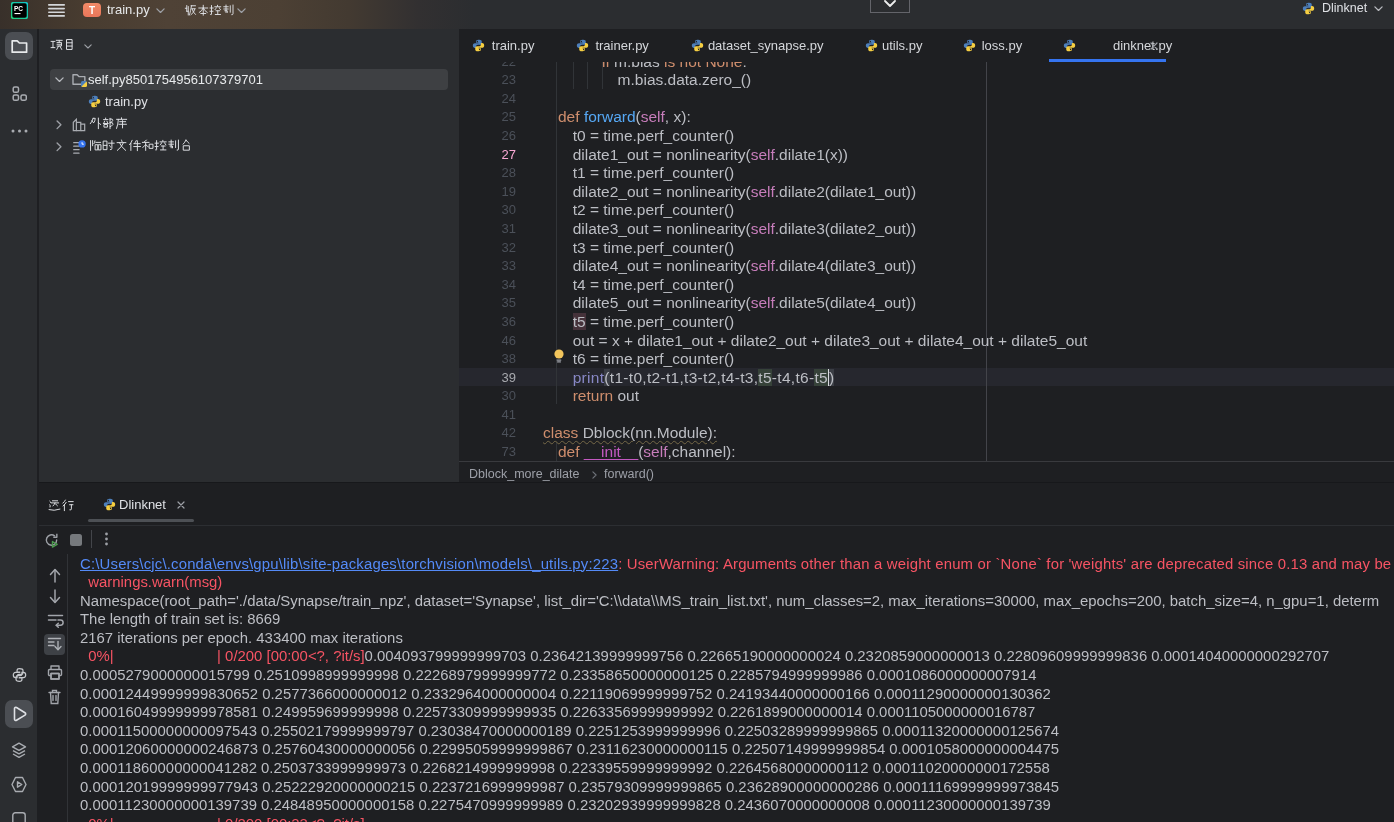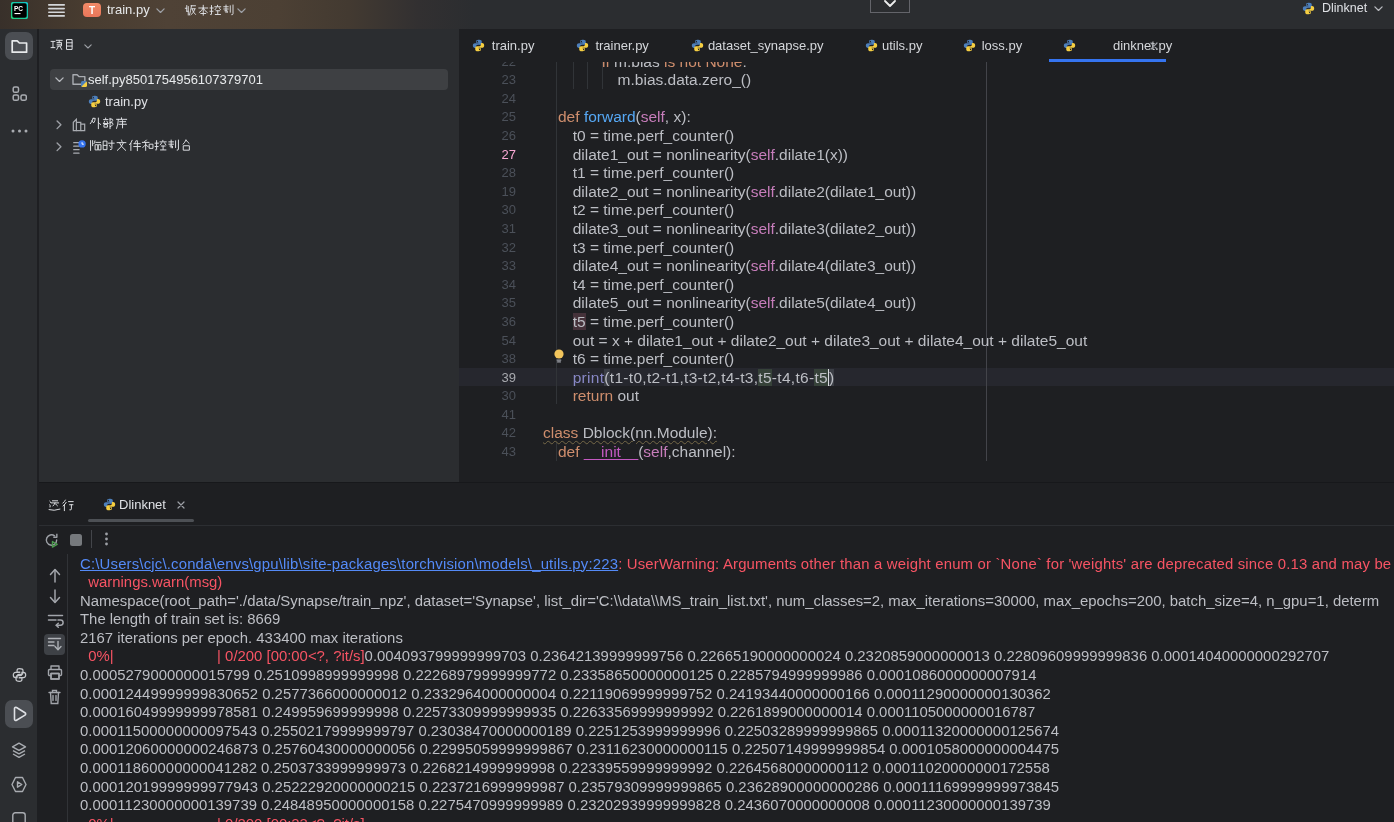--- a/index.html
+++ b/index.html
@@ -302,27 +302,27 @@
         <div style="color:#f9a8d4">27</div>
         <div style="color:#4b5059">28</div>
         <div style="color:#4b5059">19</div>
         <div style="color:#4b5059">30</div>
         <div style="color:#4b5059">31</div>
         <div style="color:#4b5059">32</div>
         <div style="color:#4b5059">33</div>
         <div style="color:#4b5059">34</div>
         <div style="color:#4b5059">35</div>
         <div style="color:#4b5059">36</div>
-        <div style="color:#4b5059">54</div>
+        <div style="color:#4b5059">46</div>
         <div style="color:#4b5059">38</div>
         <div style="color:#a7a9ae">39</div>
         <div style="color:#4b5059">30</div>
         <div style="color:#4b5059">41</div>
         <div style="color:#4b5059">42</div>
-        <div style="color:#4b5059">43</div>
+        <div style="color:#4b5059">73</div>
       </div>
 <svg width="12" height="15" viewBox="0 0 12 15" style="position:absolute;left:93.5px;top:320px">
         <circle cx="6" cy="5" r="4.6" fill="#f2c55c"></circle>
         <rect x="3.6" y="10.4" width="4.8" height="1.3" rx="0.6" fill="#9da0a6"></rect>
         <rect x="4" y="12.3" width="4" height="1.2" rx="0.6" fill="#9da0a6"></rect>
       </svg>
 <div class="ab" style="left:84px;top:23.6px;font-size:15.5px;line-height:18.6px;color:#bcbec4;white-space:pre"><div><span style="display:inline-block;width:59px"></span><span style="color:#cf8e6d">if</span> m.bias <span style="color:#cf8e6d">is</span> <span style="color:#cf8e6d">not</span> <span style="color:#cf8e6d">None</span>:&nbsp;</div><div><span style="display:inline-block;width:74.6px"></span>m.bias.data.zero_()&nbsp;</div><div>&nbsp;</div><div><span style="display:inline-block;width:15px"></span><span style="color:#cf8e6d">def</span> <span style="color:#56a8f5">forward</span>(<span style="color:#c77dbb">self</span>, x):&nbsp;</div><div><span style="display:inline-block;width:29.7px"></span>t0 = time.perf_counter()&nbsp;</div><div><span style="display:inline-block;width:29.7px"></span>dilate1_out = nonlinearity(<span style="color:#c77dbb">self</span>.dilate1(x))&nbsp;</div><div><span style="display:inline-block;width:29.7px"></span>t1 = time.perf_counter()&nbsp;</div><div><span style="display:inline-block;width:29.7px"></span>dilate2_out = nonlinearity(<span style="color:#c77dbb">self</span>.dilate2(dilate1_out))&nbsp;</div><div><span style="display:inline-block;width:29.7px"></span>t2 = time.perf_counter()&nbsp;</div><div><span style="display:inline-block;width:29.7px"></span>dilate3_out = nonlinearity(<span style="color:#c77dbb">self</span>.dilate3(dilate2_out))&nbsp;</div><div><span style="display:inline-block;width:29.7px"></span>t3 = time.perf_counter()&nbsp;</div><div><span style="display:inline-block;width:29.7px"></span>dilate4_out = nonlinearity(<span style="color:#c77dbb">self</span>.dilate4(dilate3_out))&nbsp;</div><div><span style="display:inline-block;width:29.7px"></span>t4 = time.perf_counter()&nbsp;</div><div><span style="display:inline-block;width:29.7px"></span>dilate5_out = nonlinearity(<span style="color:#c77dbb">self</span>.dilate5(dilate4_out))&nbsp;</div><div><span style="display:inline-block;width:29.7px"></span><span style="background:#45323a">t5</span> = time.perf_counter()&nbsp;</div><div><span style="display:inline-block;width:29.7px"></span>out = x + dilate1_out + dilate2_out + dilate3_out + dilate4_out + dilate5_out&nbsp;</div><div><span style="display:inline-block;width:29.7px"></span>t6 = time.perf_counter()&nbsp;</div><div><span style="display:inline-block;width:29.7px"></span><span style="letter-spacing:0.3px"><span style="color:#8888c6">print</span><span style="background:#3b3e45">(</span>t1-t0,t2-t1,t3-t2,t4-t3,<span style="background:#364239">t5</span>-t4,t6-<span style="background:#364239">t5</span><span style="border-right:1.8px solid #d8dade"></span><span style="background:#3b3e45">)</span></span>&nbsp;</div><div><span style="display:inline-block;width:29.7px"></span><span style="color:#cf8e6d">return</span> out&nbsp;</div><div>&nbsp;</div><div><span style="text-decoration:underline wavy #756847 1px;text-underline-offset:2px"><span style="color:#cf8e6d">class</span> Dblock(nn.Module):</span>&nbsp;</div><div><span style="display:inline-block;width:15px"></span><span style="color:#cf8e6d">def</span> <span style="color:#c45ac2;text-decoration:underline solid #c45ac2 1px;text-underline-offset:2px">__init__</span>(<span style="color:#c77dbb">self</span>,channel):&nbsp;</div></div>
 <div class="ab" style="left:0;top:0;width:935px;height:33px;background:#1e1f22">
 <svg width="13" height="13" viewBox="0 0 16 16" style="position:absolute;left:12.7px;top:10px">
 <path fill="#4d7fbb" d="M7.9 1C5.8 1 5 1.9 5 3.1V4.6h3v.5H3.6C2.2 5.1 1 6 1 8c0 2.1 1.2 3 2.6 3H5V9.3C5 8.1 6 7.1 7.3 7.1H10c1.1 0 2-.9 2-2V3.1C12 1.9 11.1 1 8.9 1Zm-1.3 1.3a.8.8 0 1 1 0 1.6.8.8 0 0 1 0-1.6Z"></path>
@@ -353,20 +353,27 @@
 <path fill="#4d7fbb" d="M7.9 1C5.8 1 5 1.9 5 3.1V4.6h3v.5H3.6C2.2 5.1 1 6 1 8c0 2.1 1.2 3 2.6 3H5V9.3C5 8.1 6 7.1 7.3 7.1H10c1.1 0 2-.9 2-2V3.1C12 1.9 11.1 1 8.9 1Zm-1.3 1.3a.8.8 0 1 1 0 1.6.8.8 0 0 1 0-1.6Z"></path>
 <path fill="#f5ce42" d="M8.1 15c2.1 0 2.9-.9 2.9-2.1V11.4H8v-.5h4.4c1.4 0 2.6-.9 2.6-2.9 0-2.1-1.2-3-2.6-3H11v1.7c0 1.2-1 2.2-2.3 2.2H6c-1.1 0-2 .9-2 2v1.9C4 14.1 4.9 15 7.1 15Zm1.3-1.3a.8.8 0 1 1 0-1.6.8.8 0 0 1 0 1.6Z"></path>
         </svg>
 <div class="tx" style="left:654px;top:9px;font-size:13px;color:#d5d7db;line-height:15px">dinknet.py</div>
 <svg width="8" height="8" viewBox="0 0 8 8" style="position:absolute;left:691px;top:12.5px">
           <path d="M1 1 L7 7 M7 1 L1 7" stroke="#9da0a6" stroke-width="1.2" stroke-linecap="round"></path>
         </svg>
 <div class="ab" style="left:590px;top:30.2px;width:117px;height:2.8px;background:#3574f0"></div>
 </div>
 </div>
+<div class="ab" style="left:459px;top:461px;width:935px;height:21px;background:#1e1f22;border-top:1px solid #393a3e">
+<div class="tx" style="left:10px;top:5px;font-size:12.5px;color:#9da0a8;line-height:15px">Dblock_more_dilate</div>
+<svg width="5" height="8.0" viewBox="0 0 6 10" style="position:absolute;left:133px;top:9px">
+        <path d="M1 1 L5 5 L1 9" stroke="#6f737a" stroke-width="1.4" fill="none" stroke-linecap="round" stroke-linejoin="round"></path>
+      </svg>
+<div class="tx" style="left:145px;top:5px;font-size:12.5px;color:#9da0a8;line-height:15px">forward()</div>
+    </div>
 <div class="ab" style="left:39px;top:482px;width:1355px;height:340px;background:#1e1f22;border-top:1px solid #17181b;overflow:hidden">
 <div class="ab" style="left:9px;top:16px;display:flex">
         <svg width="13" height="13" viewBox="0 0 100 100" style="margin-right:0px" fill="none" stroke="#dfe1e5" stroke-width="7.5" stroke-linecap="round" stroke-linejoin="round">
           <path d="M34 14 H74"></path>
           <path d="M26 30 H82"></path>
           <path d="M54 30 Q50 44 38 54"></path>
           <path d="M58 38 Q64 46 72 52"></path>
           <path d="M14 16 Q20 20 22 28"></path>
           <path d="M14 44 Q20 50 16 62"></path>
           <path d="M8 82 Q46 94 92 78"></path>

